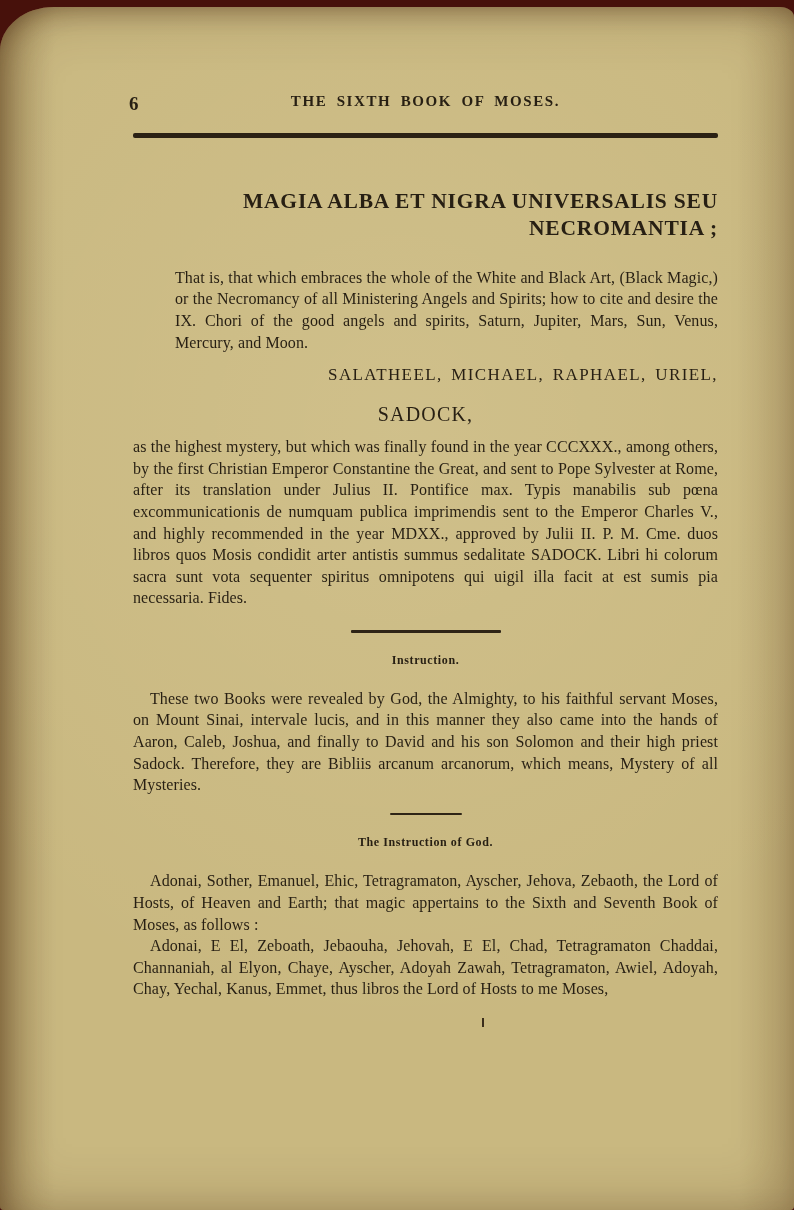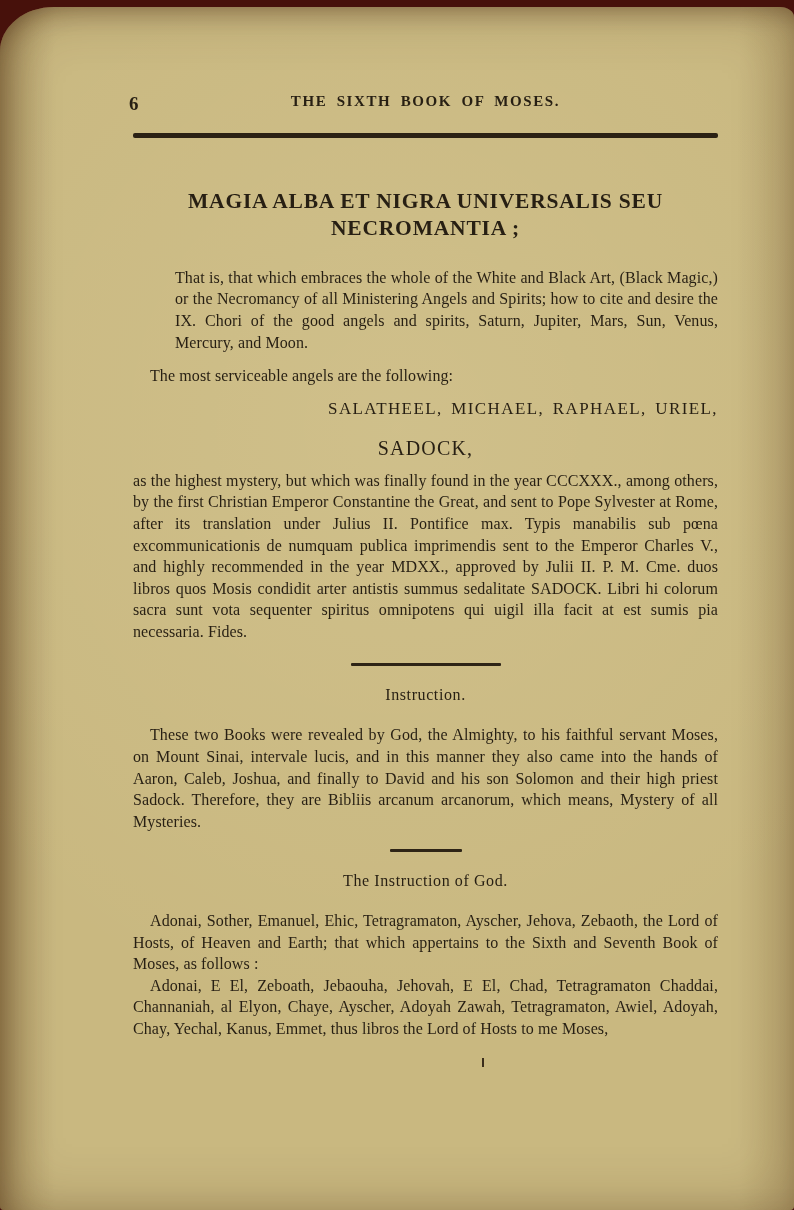--- a/index.html
+++ b/index.html
@@ -57,21 +57,21 @@
   }
   .thick-rule {
     margin-top: 16px;
     height: 5px;
     background: #2b2114;
     border-radius: 2px;
   }
 
   .title {
     margin: 50px 0 12px 0;
-    text-align: center;
+    text-align: right;
     font-size: 21.5px;
     font-weight: 700;
     letter-spacing: 0.8px;
     line-height: 1.25;
   }
 
   .para {
     margin: 0;
     font-size: 16px;
     line-height: 21.6px;
@@ -108,22 +108,22 @@
     margin: 17px auto 0 auto;
     width: 72px;
     height: 2.5px;
     background: #2e2416;
     border-radius: 1px;
   }
 
   .sec-heading {
     margin: 20px 0 0 0;
     text-align: center;
-    font-size: 16px;
-    font-weight: 400;
+    font-size: 12px;
+    font-weight: 700;
     letter-spacing: 0.6px;
   }
   .sec-para { margin-top: 20px; }
 
   .printer-mark {
     position: relative;
     margin-top: 18px;
     height: 10px;
   }
   .printer-mark .bar {
@@ -148,41 +148,40 @@
 
     <div class="thick-rule"></div>
 
     <h1 class="title">
       <span>MAGIA ALBA ET NIGRA UNIVERSALIS SEU</span><br>
       <span>NECROMANTIA ;</span>
     </h1>
 
     <p class="para p1">That is, that which embraces the whole of the White and Black Art, (Black Magic,) or the Necromancy of all Ministering Angels and Spirits; how to cite and desire the IX. Chori of the good angels and spirits, Saturn, Jupiter, Mars, Sun, Venus, Mercury, and Moon.</p>
 
-    <p class="para p2 indent">The most serviceable angels are the following:</p>
 
     <p class="center-caps">SALATHEEL, MICHAEL, RAPHAEL, URIEL,</p>
 
 
 
     <p class="sadock">SADOCK,</p>
 
     <p class="para">as the highest mystery, but which was finally found in the year CCCXXX., among others, by the first Christian Emperor Constantine the Great, and sent to Pope Sylvester at Rome, after its translation under Julius II. Pontifice max. Typis manabilis sub pœna excommunicationis de numquam publica imprimendis sent to the Emperor Charles V., and highly recommended in the year MDXX., approved by Julii II. P. M. Cme. duos libros quos Mosis condidit arter antistis summus sedalitate SADOCK. Libri hi colorum sacra sunt vota sequenter spiritus omnipotens qui uigil illa facit at est sumis pia necessaria.  Fides.</p>
 
     <div class="divider1"></div>
 
     <h2 class="sec-heading">Instruction.</h2>
 
     <p class="para sec-para indent">These two Books were revealed by God, the Almighty, to his faithful servant Moses, on Mount Sinai, intervale lucis, and in this manner they also came into the hands of Aaron, Caleb, Joshua, and finally to David and his son Solomon and their high priest Sadock.  Therefore, they are Bibliis arcanum arcanorum, which means, Mystery of all Mysteries.</p>
 
     <div class="divider2"></div>
 
     <h2 class="sec-heading">The Instruction of God.</h2>
 
-    <p class="para sec-para indent">Adonai, Sother, Emanuel, Ehic, Tetragramaton, Ayscher, Jehova, Zebaoth, the Lord of Hosts, of Heaven and Earth; that which appertains to the Sixth and Seventh Book of Moses, as follows :</p>
+    <p class="para sec-para indent">Adonai, Sother, Emanuel, Ehic, Tetragramaton, Ayscher, Jehova, Zebaoth, the Lord of Hosts, of Heaven and Earth; that magic appertains to the Sixth and Seventh Book of Moses, as follows :</p>
 
     <p class="para indent">Adonai, E El, Zeboath, Jebaouha, Jehovah, E El, Chad, Tetragramaton Chaddai, Channaniah, al Elyon, Chaye, Ayscher, Adoyah Zawah, Tetragramaton, Awiel, Adoyah, Chay, Yechal, Kanus, Emmet, thus libros the Lord of Hosts to me Moses,</p>
 
     <div class="printer-mark">
       <span class="bar"></span>
     </div>
 
   </div>
 </div>
 

